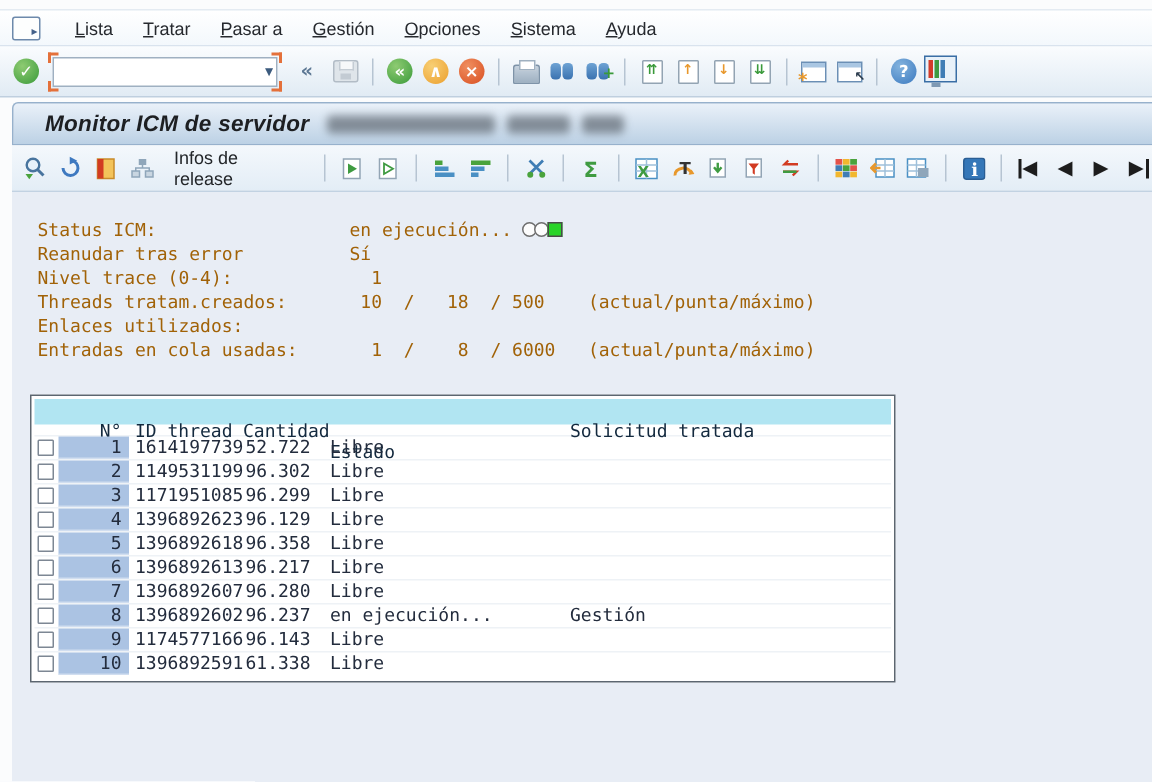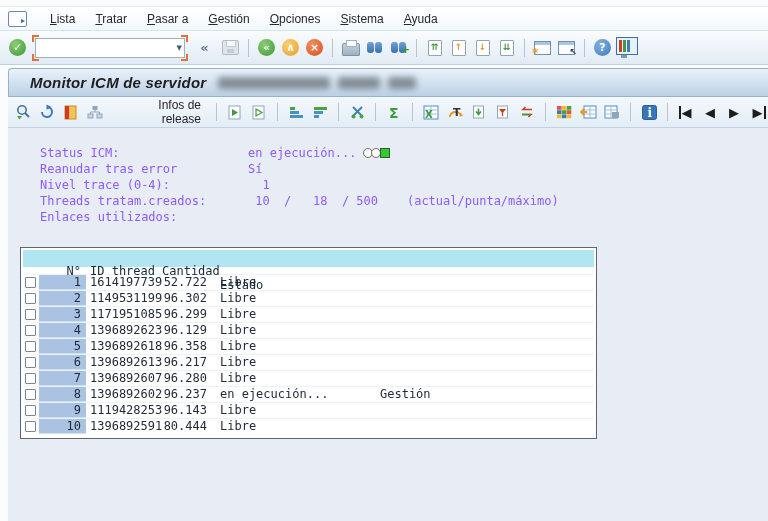--- a/index.html
+++ b/index.html
@@ -66,31 +66,31 @@
   .titlebar{margin:3px 0 0 8px;height:27px;display:flex;align-items:center;padding-left:21px;
             background:linear-gradient(#eaf1f9,#bcd1e5);border:1px solid #97b1cc;border-right:none;
             border-radius:4px 0 0 0;}
   .title{font:bold italic 15px "Liberation Sans",sans-serif;color:#1d1f22;letter-spacing:.2px;}
   .redacted{display:flex;gap:8px;margin-left:12px;align-items:center;}
   .redacted i{height:12px;border-radius:3px;background:#4d555e;filter:blur(3px);opacity:.6;}
   .redacted i:nth-child(1){width:112px;} .redacted i:nth-child(2){width:42px;} .redacted i:nth-child(3){width:28px;}
 
   
   .apptoolbar{margin-left:8px;height:30px;display:flex;align-items:center;gap:4px;padding-left:5px;
-              background:linear-gradient(#f4f8fc,#e3edf6);border-bottom:1px solid #c2d2e2;text-align:right;}
+              background:linear-gradient(#f4f8fc,#e3edf6);border-bottom:1px solid #c2d2e2;}
   .abi{height:24px;min-width:20px;display:flex;align-items:center;justify-content:center;border-radius:3px;}
   .release-btn{font-size:12px;color:#23262a;padding:3px 7px;border-radius:3px;}
   .navi{font:13px/13px "DejaVu Sans",sans-serif;color:#1d1d1d;padding:0 2px;}
   .bar-l{border-left:2px solid #1d1d1d;padding-left:1px;}
   .bar-r{border-right:2px solid #1d1d1d;padding-right:1px;}
 
   
   .content{position:absolute;left:8px;right:0;top:128px;bottom:0;background:#e8edf5;
            padding:17px 0 0 12px;box-sizing:border-box;}
-  .status-panel{margin-left:20px;font:12px/16px "DejaVu Sans Mono",monospace;color:#8b5cf6;}
+  .status-panel{margin-left:5px;font:12px/16px "DejaVu Sans Mono",monospace;color:#a16207;}
   .status-line{white-space:pre;display:flex;align-items:center;height:16px;}
   .s-label{display:inline-block;width:208px;white-space:pre;}
   .s-value{white-space:pre;}
   .led{display:inline-flex;align-items:center;margin-left:7px;}
   .led i{box-sizing:border-box;display:block;}
   .led .lc{width:10px;height:10px;border:1.5px solid #6e6e6e;border-radius:50%;background:#fcfcfc;}
   .led .lc+.lc{margin-left:-2px;}
   .led .ls{width:10px;height:10px;border:1.5px solid #4a4a4a;background:#28d328;margin-left:-1px;}
 
   
@@ -405,30 +405,34 @@
         </div>
 
         <div class="status-line">
           <span class="s-label">Threads tratam.creados:</span><span class="s-value"> 10  /   18  / 500    (actual/punta/máximo)</span>
         </div>
 
         <div class="status-line">
           <span class="s-label">Enlaces utilizados:</span>
         </div>
 
+        <div class="status-line">
+          <span class="s-label">Entradas en cola usadas:</span><span class="s-value">  1  /    8  / 6000   (actual/punta/máximo)</span>
+        </div>
 
     </div>
 
     <div class="ttable">
       <div class="tgrid t-head">
         <span></span>
         <span class="h-no">N°</span>
         <span class="h-id">ID thread</span>
         <span class="h-cant">Cantidad</span>
         <span class="h-est">Estado</span>
+        <span class="h-sol">Solicitud tratada</span>
       </div>
 
         <div class="tgrid t-row">
           <span class="c-sel">
             <span class="cb"></span>
           </span>
           <span class="c-no">1</span>
           <span class="c-id">1614197739</span>
           <span class="c-cant">52.722</span>
           <span class="c-est">Libre</span>
@@ -510,33 +514,33 @@
           <span class="c-cant">96.237</span>
           <span class="c-est">en ejecución...</span>
           <span class="c-sol">Gestión</span>
         </div>
 
         <div class="tgrid t-row">
           <span class="c-sel">
             <span class="cb"></span>
           </span>
           <span class="c-no">9</span>
-          <span class="c-id">1119428253</span>
+          <span class="c-id">1174577166</span>
           <span class="c-cant">96.143</span>
           <span class="c-est">Libre</span>
           <span class="c-sol"></span>
         </div>
 
         <div class="tgrid t-row">
           <span class="c-sel">
             <span class="cb"></span>
           </span>
           <span class="c-no">10</span>
           <span class="c-id">1396892591</span>
-          <span class="c-cant">80.444</span>
+          <span class="c-cant">61.338</span>
           <span class="c-est">Libre</span>
           <span class="c-sol"></span>
         </div>
 
     </div>
 
   </div>
 </div>
 
 </body></html>

